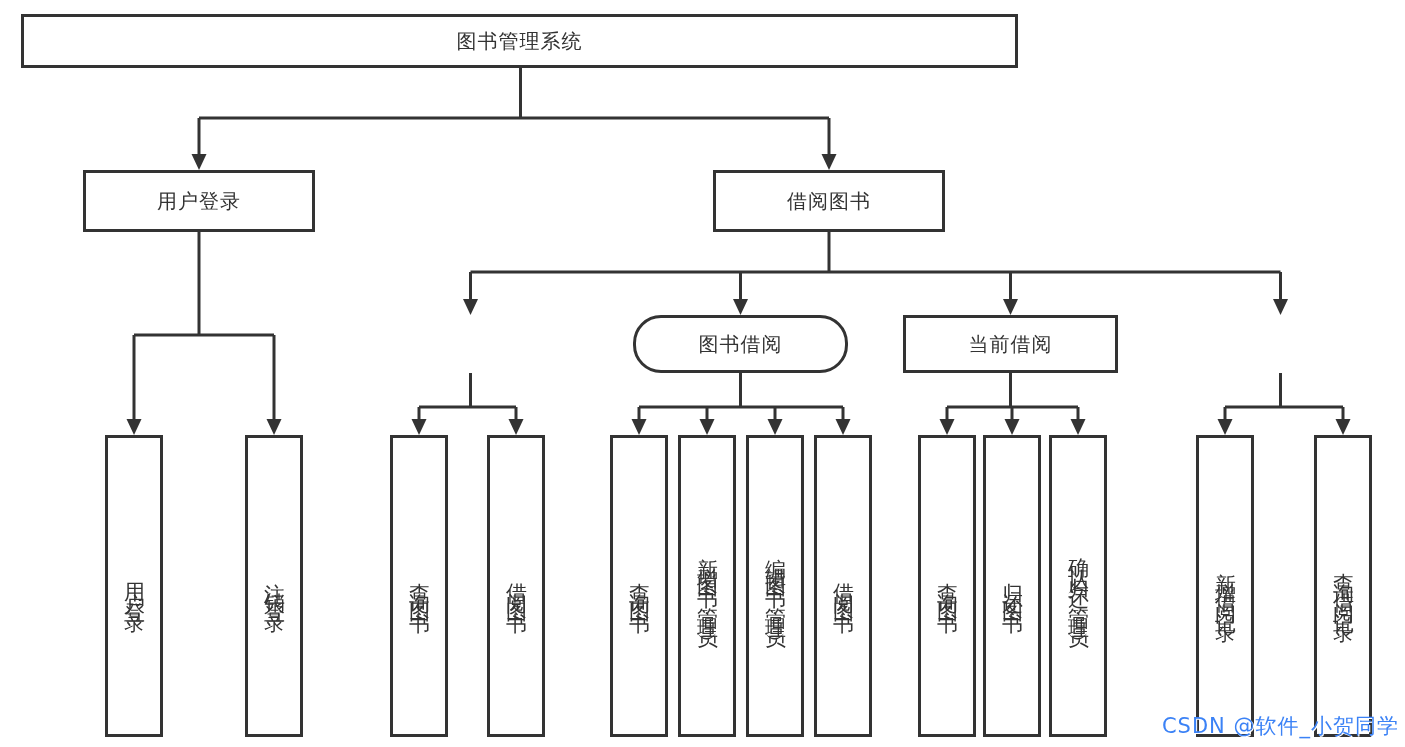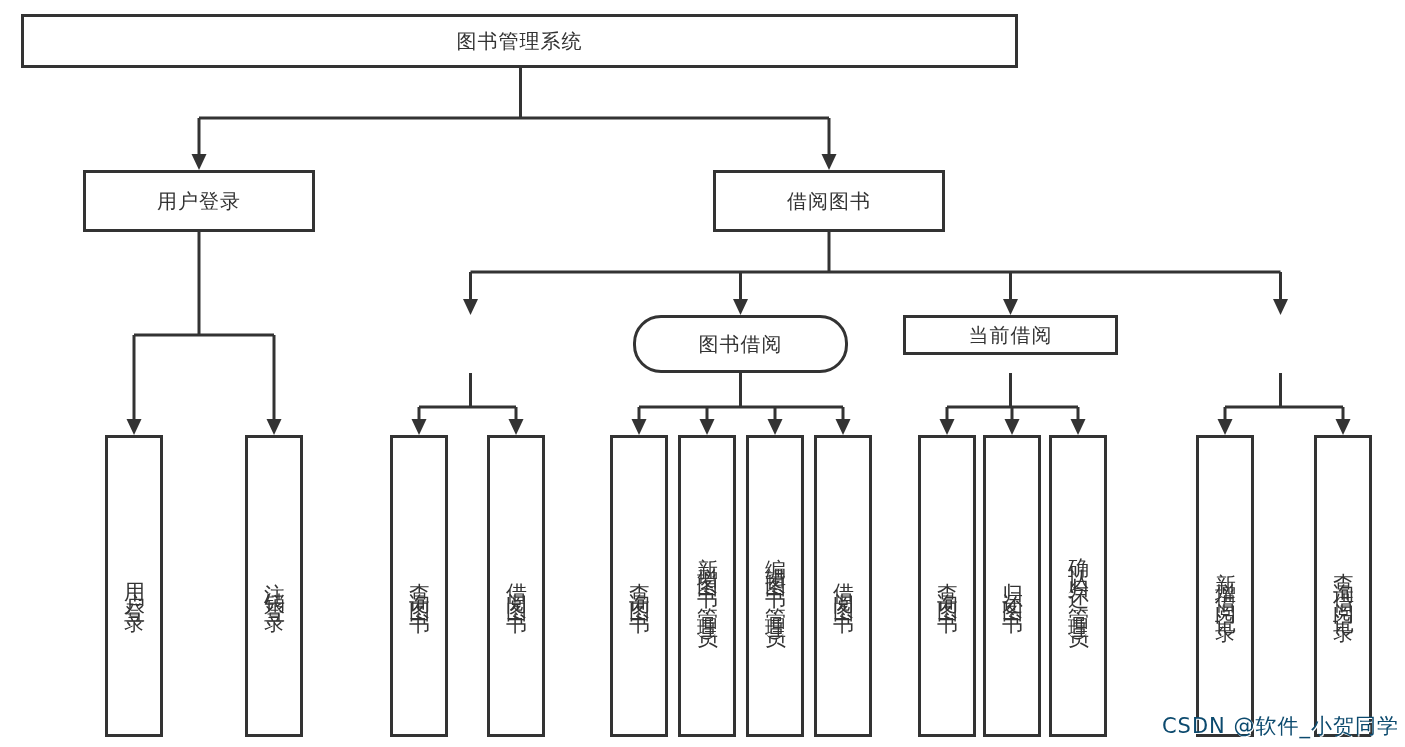--- a/index.html
+++ b/index.html
@@ -19,21 +19,21 @@
     position:absolute;top:435px;width:58px;height:302px;box-sizing:border-box;
     border:3px solid #333;background:#fff;
     display:flex;align-items:center;justify-content:center;z-index:1;
   }
   .vtext{
     writing-mode:vertical-rl;text-orientation:mixed;
     font-size:21px;line-height:1;letter-spacing:10px;color:#333;white-space:nowrap;
   }
   .watermark{
     position:absolute;right:6px;bottom:7px;z-index:5;
-    font-size:21px;color:#0c4a6e;letter-spacing:1px;
+    font-size:21px;color:#3b82f6;letter-spacing:1px;
     text-shadow:1px 1px 0 #ffffff;
   }
 </style>
 </head>
 <body>
 
 <div class="canvas">
 
   <svg id="connectors" viewBox="0 0 1405 747" xmlns="http://www.w3.org/2000/svg">
       <path d="M520.5 67 V118" stroke="#333333"></path>
@@ -97,21 +97,21 @@
   <div class="hbox" style="left:83px;top:170px;width:232px;height:62px;">
     <span>用户登录</span>
   </div>
   <div class="hbox" style="left:713px;top:170px;width:232px;height:62px;">
     <span>借阅图书</span>
   </div>
 
   <div class="hbox" style="left:633px;top:315px;width:215px;height:58px;border-radius:28px;">
     <span>图书借阅</span>
   </div>
-  <div class="hbox" style="left:903px;top:315px;width:215px;height:40px;">
+  <div class="hbox" style="left:903px;top:315px;width:215px;height:58px;">
     <span>当前借阅</span>
   </div>
 
   <div class="vbox" style="left:105px;">
     <span class="vtext">用户登录</span>
   </div>
   <div class="vbox" style="left:245px;">
     <span class="vtext">注销登录</span>
   </div>
 

